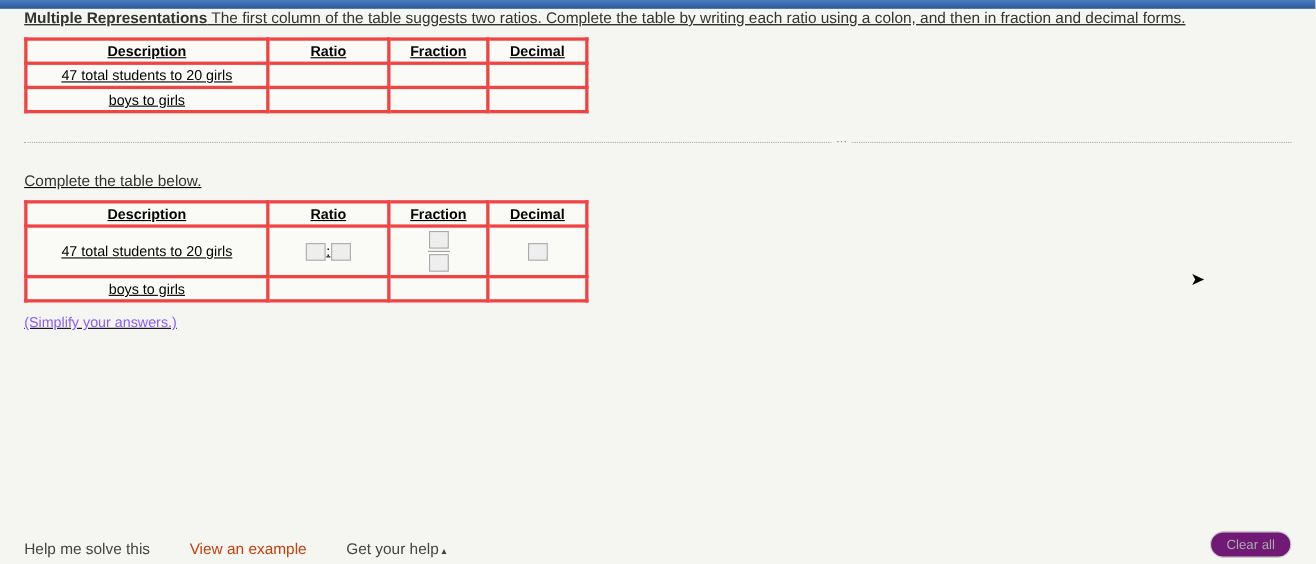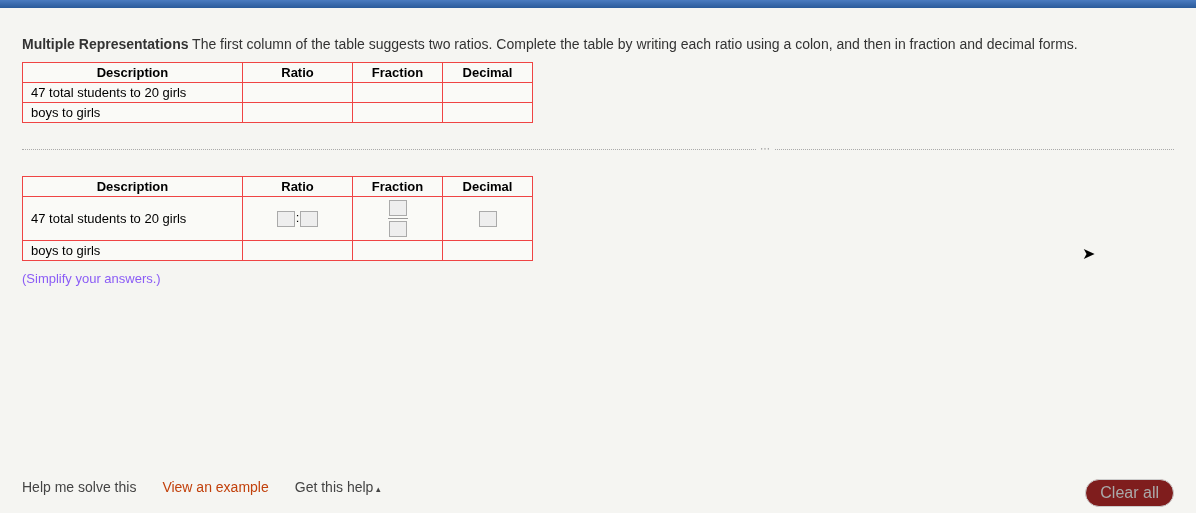--- a/index.html
+++ b/index.html
@@ -10,41 +10,42 @@
   height: 513px;
   position: relative;
   overflow: hidden;
 }
 .top-bar {
   background: linear-gradient(#4a7bc0, #2a5a9a);
   height: 8px;
   width: 100%;
 }
 .content {
-  padding: 28px 22px;
+  padding: 0 22px;
+  text-decoration: underline;
 }
 .heading-row {
   font-size: 14px;
   color: #333;
   margin-bottom: 10px;
 }
 .heading-row b { font-weight: bold; }
 table.ratio-table {
   border-collapse: collapse;
   margin-bottom: 10px;
   background: #fafaf7;
 }
 table.ratio-table th, table.ratio-table td {
-  border: 1px solid #ef4444;
+  border: 3px solid #ef4444;
   padding: 2px 8px;
   font-size: 13px;
   text-align: center;
 }
 table.ratio-table th { font-weight: bold; }
-table.ratio-table td.desc { text-align: left; width: 220px; }
+table.ratio-table td.desc { text-align: center; width: 220px; }
 .col-ratio { width: 110px; }
 .col-frac { width: 90px; margin-left: 14px; }
 .col-dec { width: 90px; }
 .divider {
   position: relative;
   margin: 26px 0 26px 0;
 }
 .divider hr {
   border: none;
   border-top: 1px dotted #aaa;
@@ -96,33 +97,34 @@
   font-size: 16px;
   color: #000;
 }
 .footer {
   position: absolute;
   bottom: 0;
   left: 0;
   width: 100%;
   padding: 6px 22px;
   display: flex;
-  gap: 26px;
+  align-items: flex-end;
+  gap: 36px;
   font-size: 14px;
 }
 .footer .link { color: #444; }
 .footer .link.example { color: #c2410c; font-weight: 500; }
 .footer .spacer { flex: 1; }
 .clear-btn {
   border: 1px solid #ccc;
   border-radius: 14px;
   padding: 4px 14px;
-  background: #7f1d1d;
+  background: #701a75;
   color: #aaa;
-  font-size: 16px;
+  font-size: 12px;
 }
 .caret-up::after { content: " \25B4"; font-size: 9px; }
 </style>
 </head>
 <body>
 
 <div class="top-bar"></div>
 
 <div class="content">
 
@@ -151,20 +153,21 @@
       <td></td>
     </tr>
   </tbody>
     </table>
 
   <div class="divider">
     <hr>
     <span class="marker">⋯</span>
   </div>
 
+  <div class="instruction">Complete the table below.</div>
 
   <table class="ratio-table">
     <tbody>
         <tr>
       <th class="desc">Description</th>
       <th class="col-ratio">Ratio</th>
       <th class="col-frac">Fraction</th>
       <th class="col-dec">Decimal</th>
     </tr>
     <tr>
@@ -194,16 +197,16 @@
 
   <div class="simplify-note">(Simplify your answers.)</div>
 
 </div>
 
 <div class="cursor">➤</div>
 
 <div class="footer">
   <span class="link">Help me solve this</span>
   <span class="link example">View an example</span>
-  <span class="link caret-up">Get this help</span>
+  <span class="link caret-up">Get your help</span>
   <span class="spacer"></span>
   <span class="clear-btn">Clear all</span>
 </div>
 
 </body></html>

